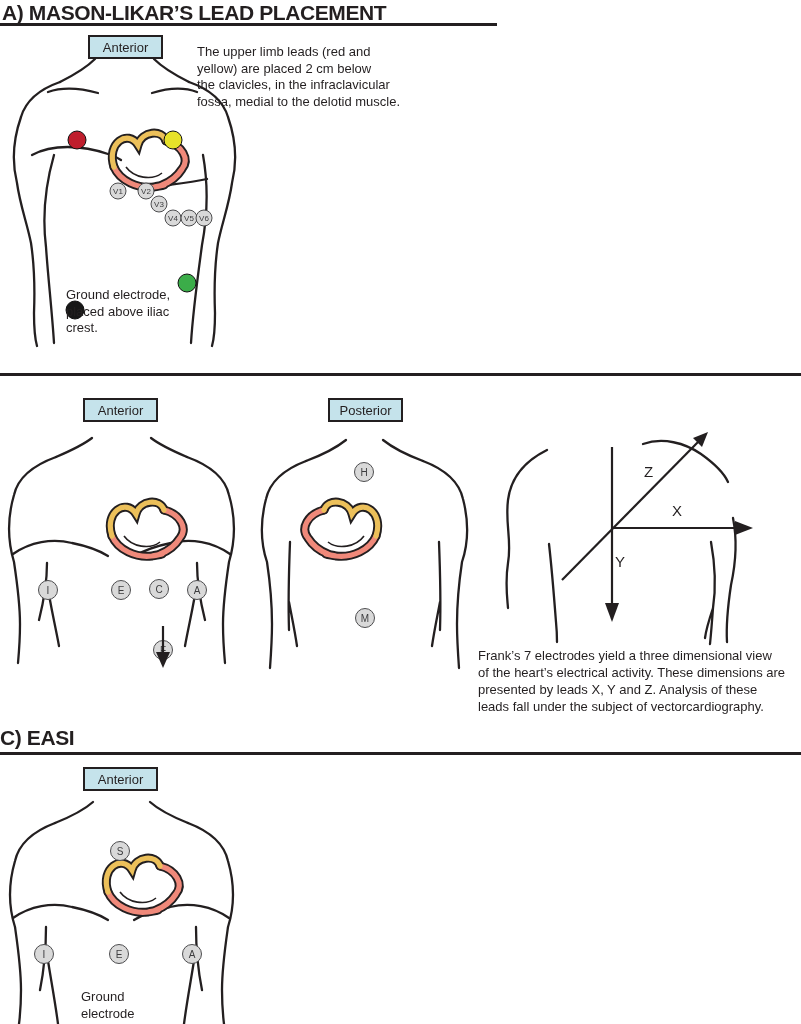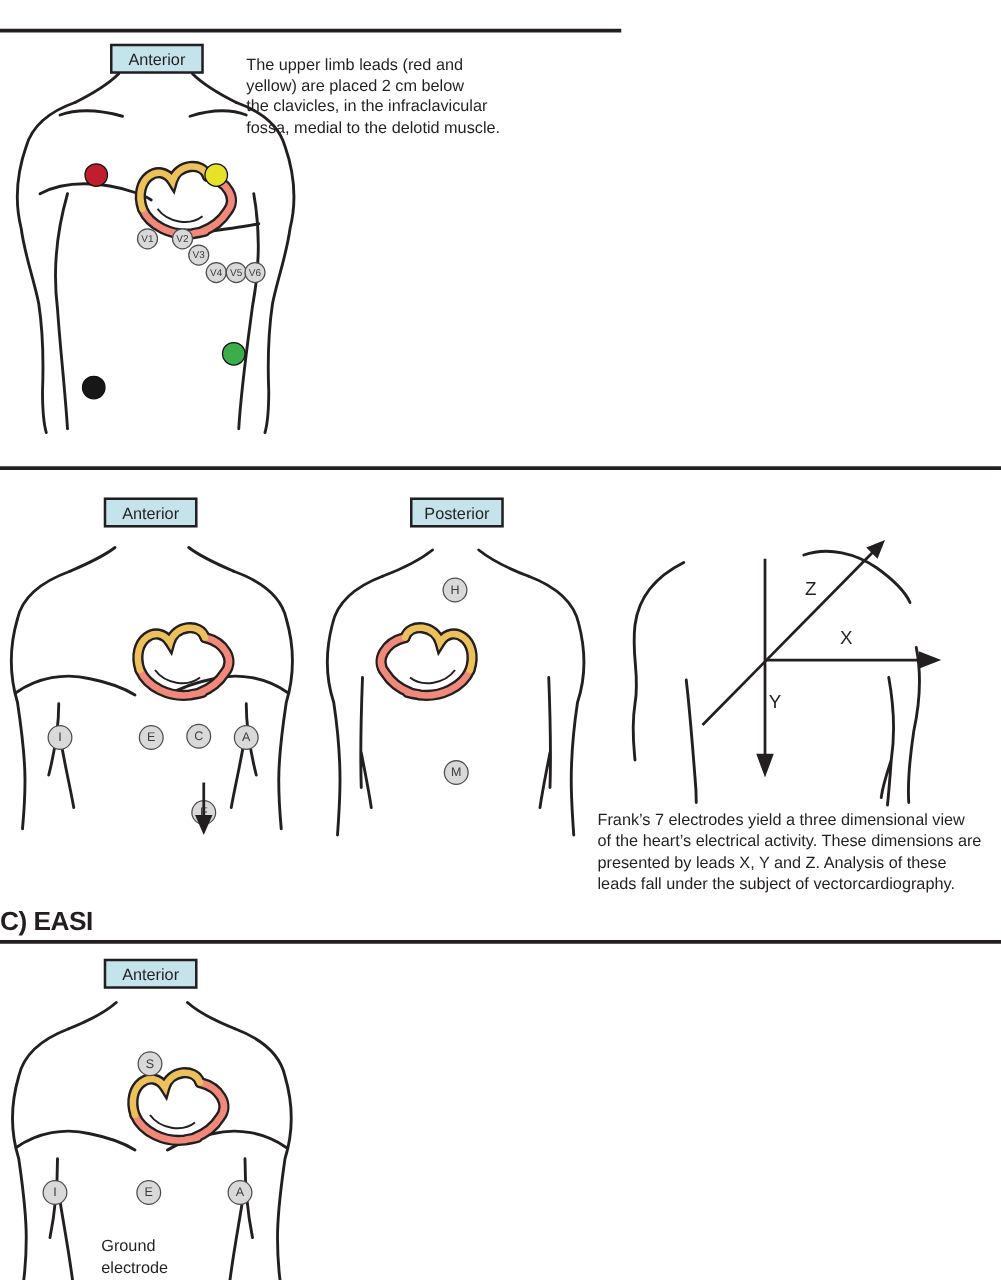--- a/index.html
+++ b/index.html
@@ -53,20 +53,21 @@
         <path class="tubeOut" d="M68,18 C84,22 92,36 84,46 C79,54 72,59 64,62"></path>
         <path class="tubeOut" d="M16,44 C22,58 40,66 56,64 C60,63 63,63 66,62"></path>
         <path class="tubeSalmon" d="M68,18 C84,22 92,36 84,46 C79,54 72,59 64,62"></path>
         <path class="tubeSalmon" d="M16,44 C22,58 40,66 56,64 C60,63 63,63 66,62"></path>
         <path class="tubeGold" d="M16,44 C8,20 30,6 40,22 C44,8 64,6 68,18"></path>
         <path class="tubeInner" d="M28,44 C36,55 54,58 64,50"></path>
       </g>
     </defs>
   </svg>
 
+  <h2 class="panel-title" style="left:2px; top:1px">A) MASON-LIKAR’S LEAD PLACEMENT</h2>
   <div class="rule" style="left:0; top:23px; width:497px"></div>
 
   <div class="view-box" style="left:88px; top:35px">
     <span>Anterior</span>
   </div>
 
   <svg class="layer" style="left:0; top:55px" width="250" height="292" viewBox="0 0 250 292">
     <path class="outline" d="M95,4 C87,12 74,20 60,27"></path>
     <path class="outline" d="M154,4 C162,12 175,20 189,27"></path>
     <path class="outline" d="M60,27 C40,34 26,45 21,62 C13,85 12,108 17,128 C20,150 27,168 31,188 C34,208 35,232 34,258 C34,272 35,284 37,291"></path>
@@ -101,20 +102,23 @@
       <span>V5</span>
     </div>
   <div class="elec gray v" style="left:204px; top:182px">
       <span>V6</span>
     </div>
 
   <div class="note" style="left:197px; top:44px;  width:240px">The upper limb leads (red and
 yellow) are placed 2 cm below
 the clavicles, in the infraclavicular
 fossa, medial to the delotid muscle.</div>
+  <div class="note" style="left:66px;  top:287px; width:140px">Ground electrode,
+placed above iliac
+crest.</div>
 
   <div class="rule" style="left:0; top:373px; width:801px"></div>
 
   <div class="view-box" style="left:83px; top:398px">
     <span>Anterior</span>
   </div>
   <div class="view-box" style="left:328px; top:398px">
     <span>Posterior</span>
   </div>
 

